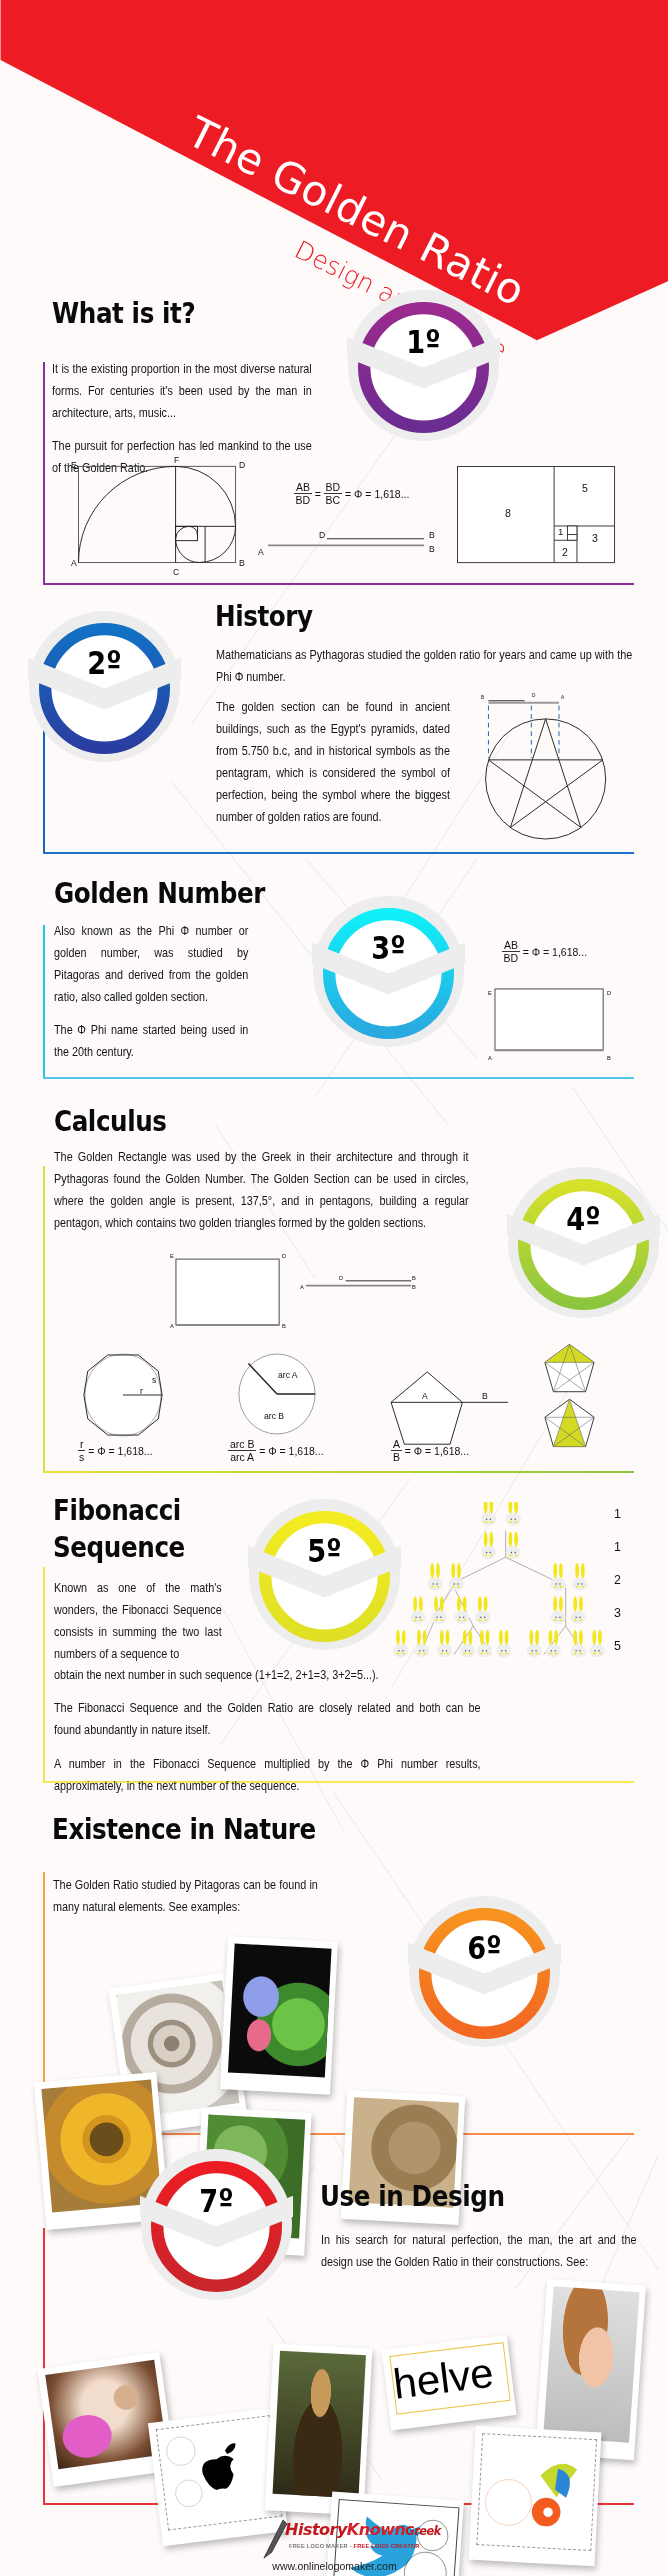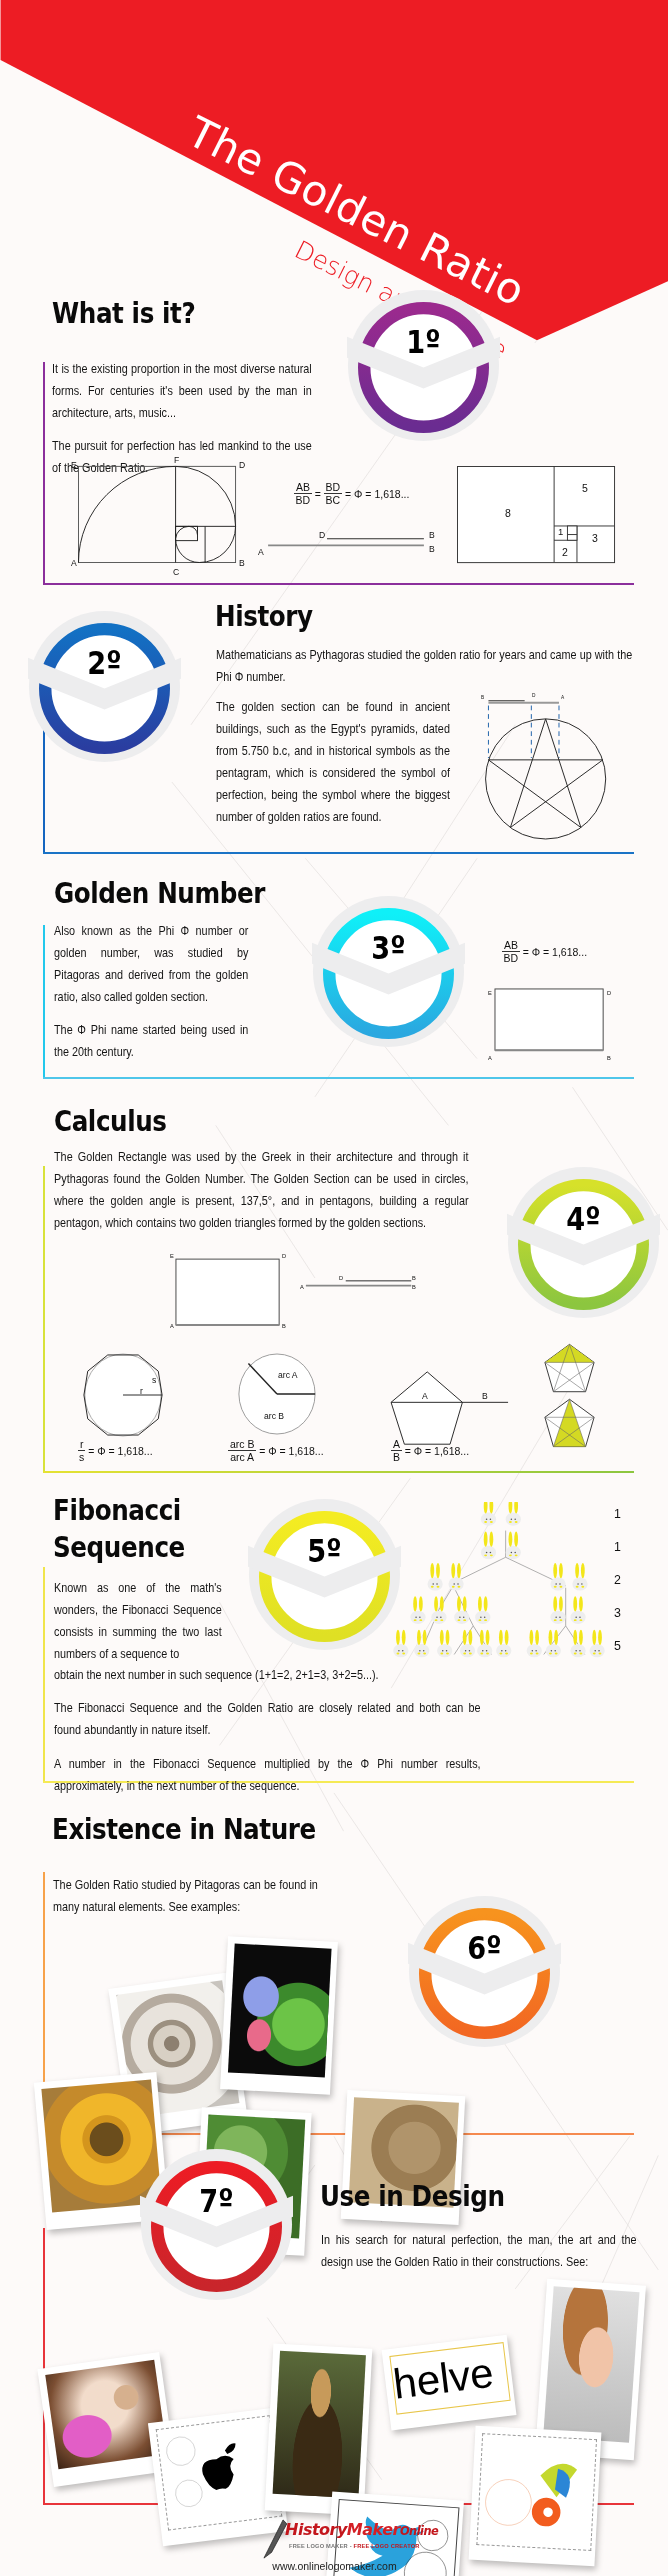--- a/index.html
+++ b/index.html
@@ -502,18 +502,18 @@
         </svg>
     </div>
   </div>
 </section>
 
 <footer>
   <div class="logo">
     <svg class="abs" style="left:0;top:0;" width="27" height="42" viewBox="0 0 28 44">
       <path d="M24 2 L8 34 L4 42 L12 36 L28 6 Z" fill="#555" stroke="#222" stroke-width="0.8"></path>
     </svg>
-    <div class="logo-text"><span>History</span><span class="b">Maker</span><span style="font-size:11.4px;">Online</span></div>
+    <div class="logo-text"><span>History</span><span class="b">Known</span><span style="font-size:11.4px;">Greek</span></div>
     <div class="logo-tag"><span>FREE LOGO MAKER - </span><span class="r">FREE LOGO CREATOR</span></div>
   </div>
   <div class="footer-url">www.onlinelogomaker.com</div>
 </footer>
 
 
 </body></html>

